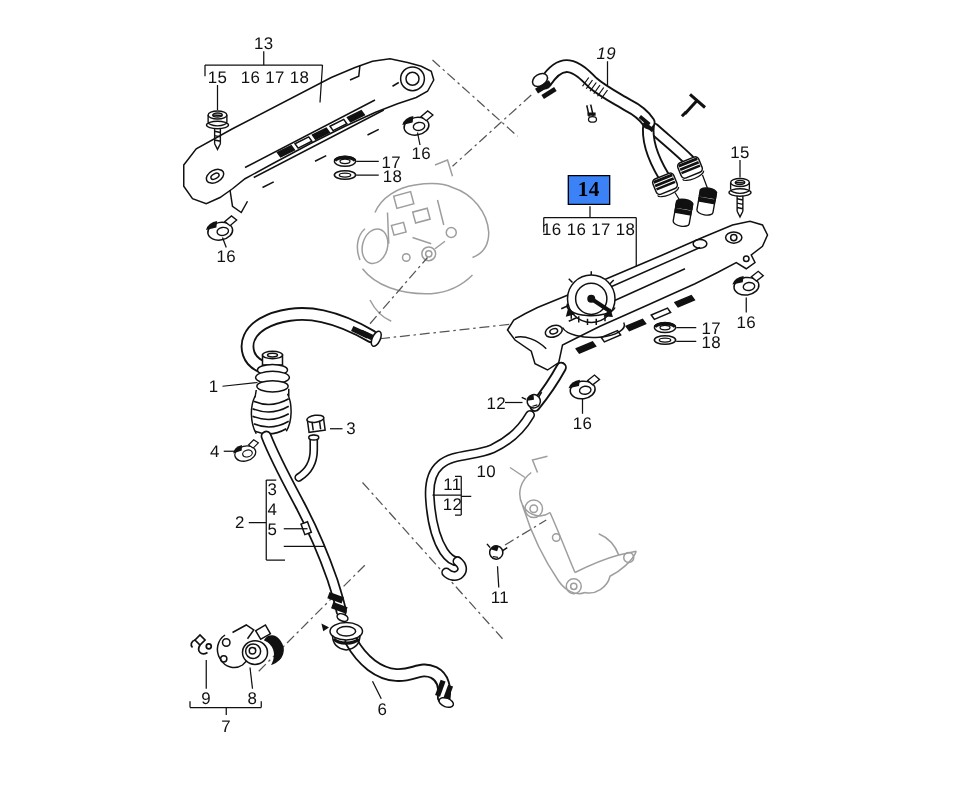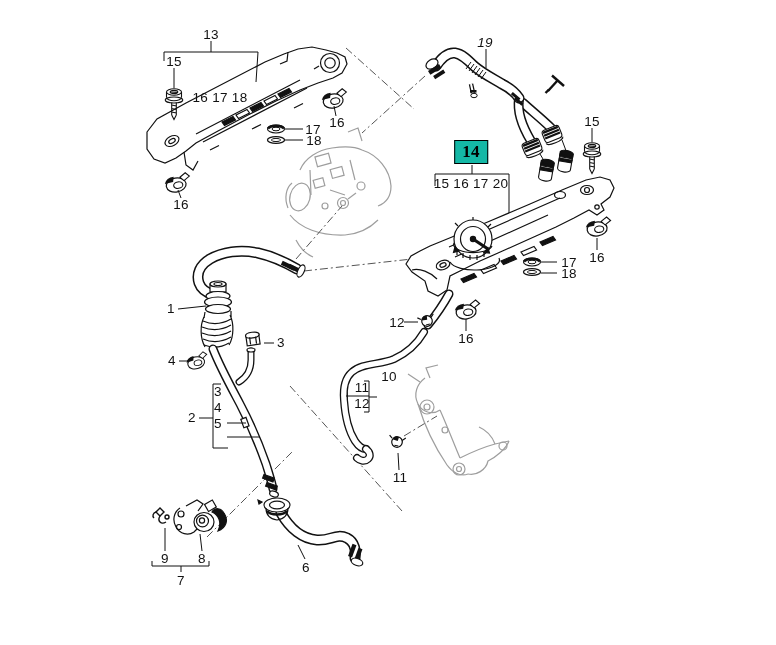--- a/index.html
+++ b/index.html
@@ -1,21 +1,21 @@
 <!DOCTYPE html>
 <html><head>
 <meta charset="utf-8">
 <style>
   html,body{margin:0;padding:0;background:#fff;}
   .stage{position:relative;width:776px;height:645px;background:#fff;overflow:hidden;
          font-family:"Liberation Sans",sans-serif;}
   .stage svg{position:absolute;left:0;top:0;}
   .lbl{position:absolute;transform:translate(-50%,-50%);font-size:13.5px;color:#111;
        white-space:pre;letter-spacing:.3px;line-height:1;}
-  .hl{background:#14b8a6;border:1.4px solid #000;padding:2px 7px 3px 7px;
+  .hl{background:#3b82f6;border:1.4px solid #000;padding:2px 7px 3px 7px;
       font-family:"Liberation Serif",serif;font-weight:bold;font-size:17px;color:#000;}
 </style>
 </head>
 <body>
 
 <div class="stage">
 
 <svg width="776" height="645" viewBox="0 0 776 645">
   <defs>
     <g id="clamp16">
@@ -300,29 +300,29 @@
     <path d="M305,559 L298,545"></path>
     <path d="M165,551 V528"></path>
     <path d="M202,551 L200,534"></path>
     <path d="M152,566 H209 M152,561 V566 M209,561 V566 M181,566 V572"></path>
   </g>
 </svg>
 
 <div>
       <div class="lbl" style="left: 211px; top: 35px;">13</div>
       <div class="lbl" style="left: 174px; top: 62px;">15</div>
-      <div class="lbl" style="left: 220px; top: 62px; margin-top: 36px;">16 17 18</div>
+      <div class="lbl" style="left: 220px; top: 62px;">16 17 18</div>
       <div class="lbl" style="left: 313px; top: 130px;">17</div>
       <div class="lbl" style="left: 314px; top: 141px;">18</div>
       <div class="lbl" style="left: 337px; top: 123px;">16</div>
       <div class="lbl" style="left: 181px; top: 205px;">16</div>
       <div class="lbl" style="left: 485px; top: 43px; font-style: italic;">19</div>
       <div class="lbl" style="left: 592px; top: 122px;">15</div>
       <div class="lbl hl" style="left: 471px; top: 152px;">14</div>
-      <div class="lbl" style="left: 471px; top: 184px;">15 16 17 20</div>
+      <div class="lbl" style="left: 471px; top: 184px;">16 16 17 18</div>
       <div class="lbl" style="left: 569px; top: 263px;">17</div>
       <div class="lbl" style="left: 569px; top: 274px;">18</div>
       <div class="lbl" style="left: 597px; top: 258px;">16</div>
       <div class="lbl" style="left: 466px; top: 339px;">16</div>
       <div class="lbl" style="left: 397px; top: 323px;">12</div>
       <div class="lbl" style="left: 171px; top: 309px;">1</div>
       <div class="lbl" style="left: 172px; top: 361px;">4</div>
       <div class="lbl" style="left: 281px; top: 343px;">3</div>
       <div class="lbl" style="left: 192px; top: 418px;">2</div>
       <div class="lbl" style="left: 218px; top: 392px;">3</div>

